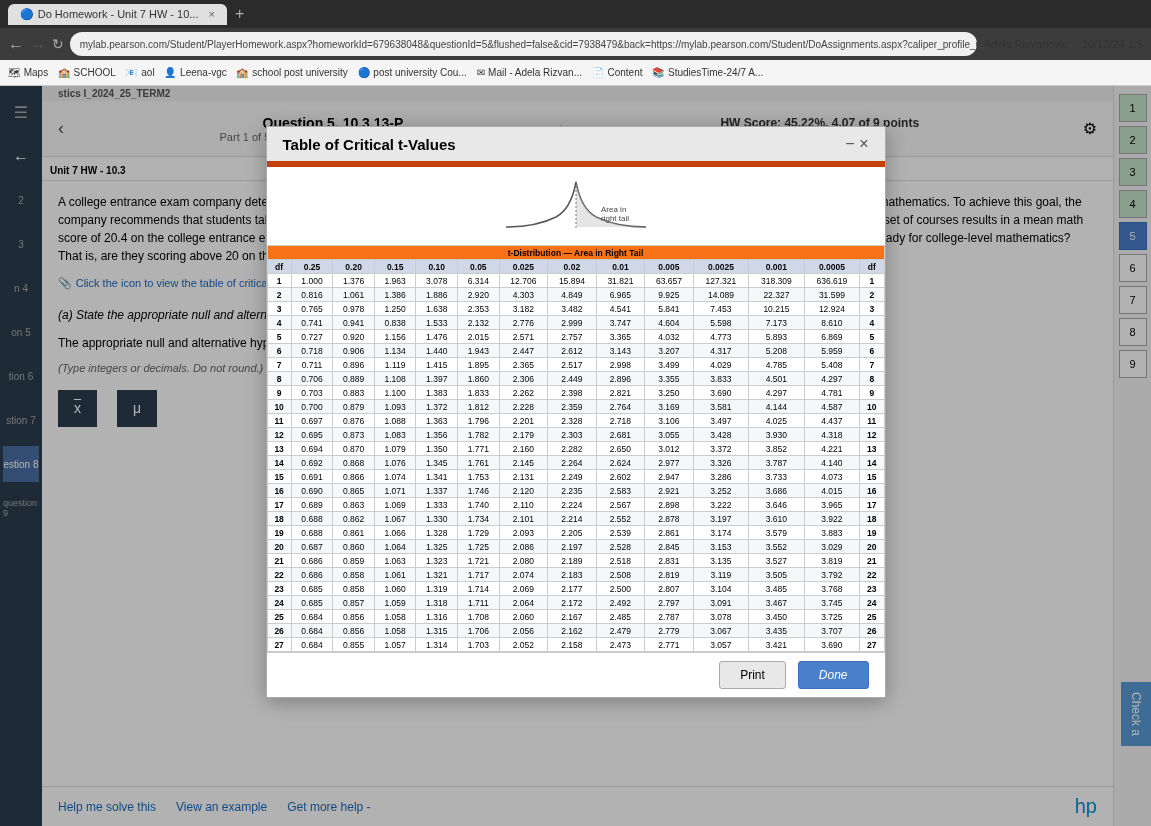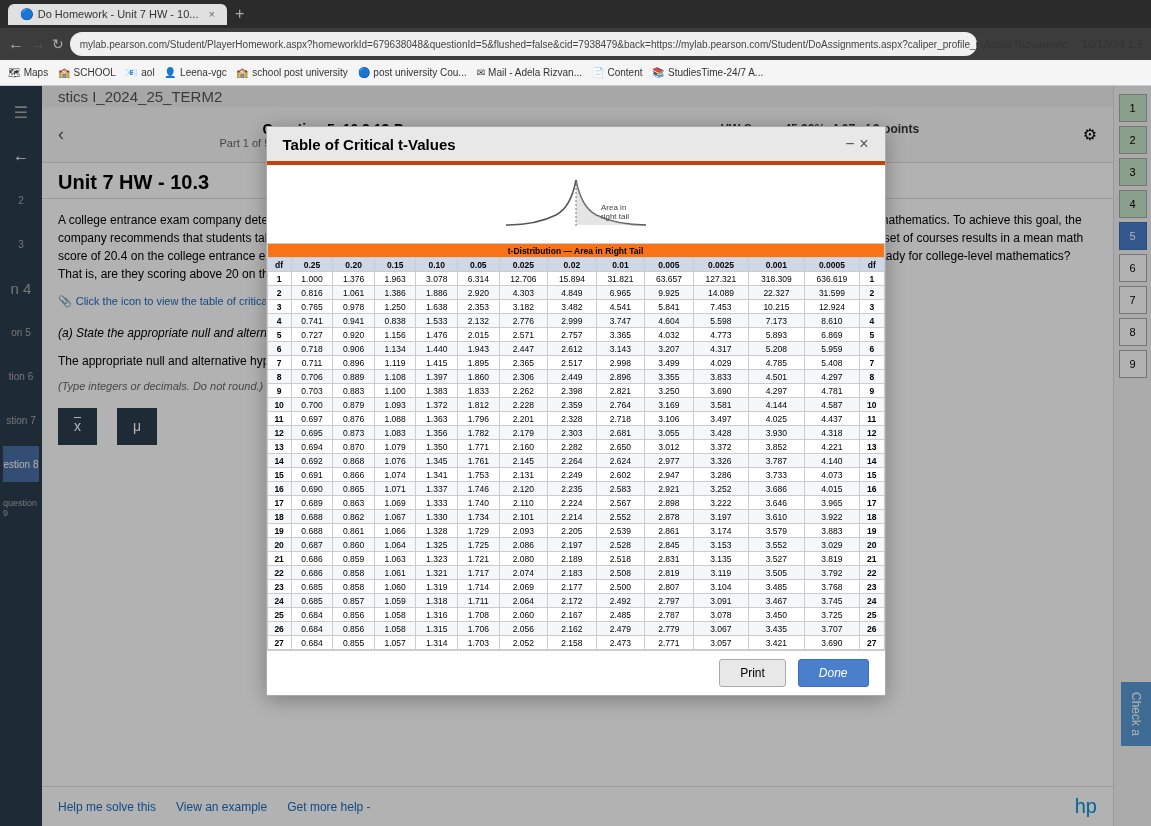--- a/index.html
+++ b/index.html
@@ -128,28 +128,28 @@
     }
     .question-nav .q-title { font-weight: bold; font-size: 14px; margin-left: 43px; }
     .question-nav .q-sub { font-size: 11px; color: #666; }
     .nav-arrow {
       background: none;
       border: none;
       font-size: 18px;
       cursor: pointer;
       color: #555;
     }
-    .breadcrumb-top { font-size: 15px; color: #555; padding: 2px 16px; background: #f0f0f0; }
+    .breadcrumb-top { font-size: 10px; color: #555; padding: 2px 16px; background: #f0f0f0; font-weight: bold; }
 
     
     .unit-header {
       background: white;
-      padding: 8px 16px 4px;
+      padding: 8px 8px 4px;
       border-bottom: 1px solid #ddd;
-      font-size: 20px;
+      font-size: 10px;
       font-weight: bold;
     }
 
     
     .problem-area {
       background: white;
       padding: 12px 16px;
       font-size: 12px;
       line-height: 1.5;
       flex: 1;
@@ -231,21 +231,21 @@
       width: 620px;
       max-height: 680px;
       display: flex;
       flex-direction: column;
     }
     .modal-header {
       background: #e8e8e8;
       padding: 8px 16px;
       font-size: 15px;
       font-weight: bold;
-      border-bottom: 4px solid #c2410c;
+      border-bottom: 6px solid #c2410c;
       display: flex;
       align-items: center;
       justify-content: space-between;
     }
     .modal-close {
       cursor: pointer;
       font-size: 16px;
       color: #555;
       background: none;
       border: none;
@@ -382,21 +382,21 @@
   <div class="bookmark-item">📚 <span>StudiesTime-24/7 A...</span></div>
 </div>
 
 <div class="main-wrapper">
 
   <div class="sidebar">
     <div class="sidebar-item">☰</div>
     <div class="sidebar-item active">←</div>
     <div class="sidebar-item" style="font-size:10px;">2</div>
     <div class="sidebar-item" style="font-size:10px;">3</div>
-    <div class="sidebar-item" style="font-size:15px;">n 4</div>
+    <div class="sidebar-item" style="font-size:10px;">n 4</div>
     <div class="sidebar-item" style="font-size:10px;">on 5</div>
     <div class="sidebar-item" style="font-size:10px;">tion 6</div>
     <div class="sidebar-item" style="font-size:10px;">stion 7</div>
     <div class="sidebar-item" style="background:#4a6fa5;color:white;font-size:10px;">estion 8</div>
     <div class="sidebar-item" style="font-size:9px;">question 9</div>
   </div>
 
   <div class="content-area">
 
     <div class="breadcrumb-top">

